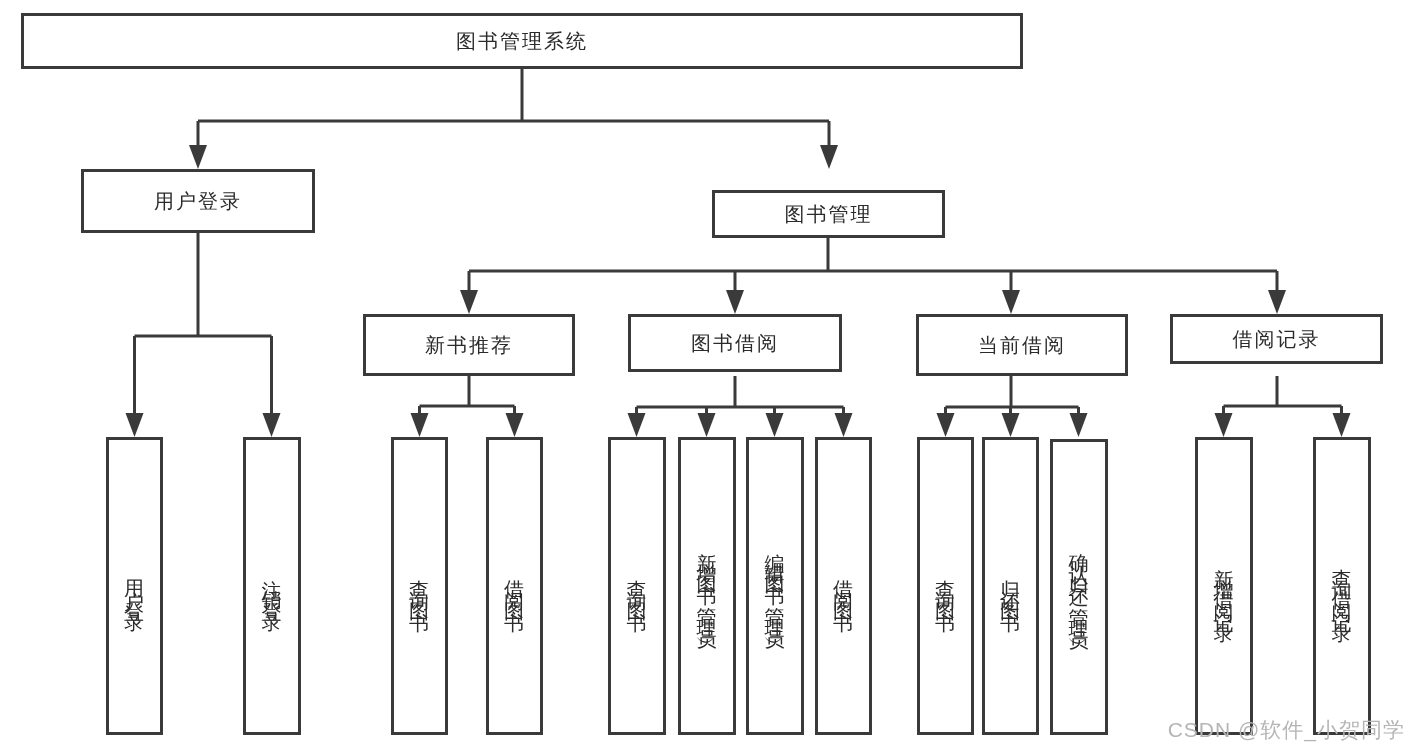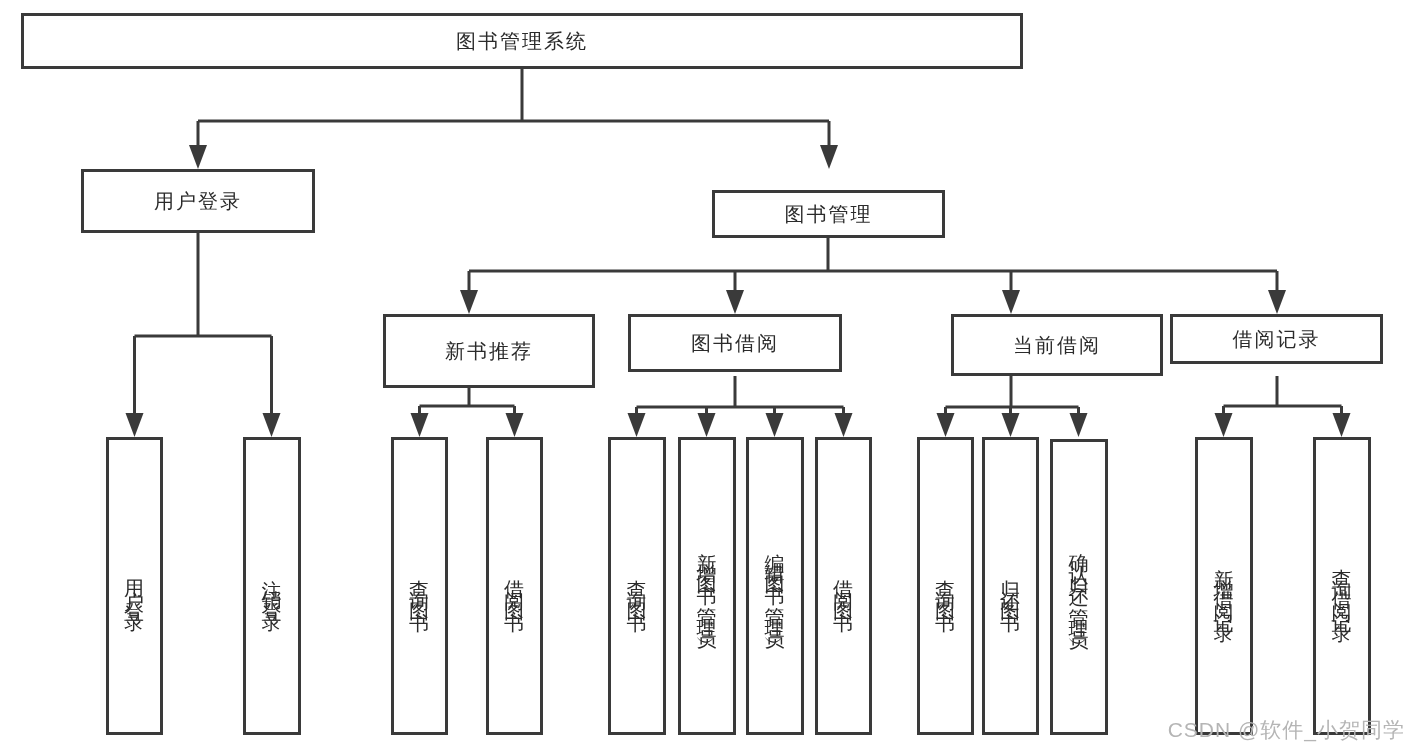--- a/index.html
+++ b/index.html
@@ -96,23 +96,23 @@
     <path d="M1277 376 V406 M1223.5 406 H1341.5 M1223.5 406 V415 M1341.5 406 V415"></path>
     <polygon points="1214.5,413 1232.5,413 1223.5,437"></polygon>
     <polygon points="1332.5,413 1350.5,413 1341.5,437"></polygon>
   </svg>
 
   <div class="node" style="left:21px; top:13px; width:1002px; height:56px;">图书管理系统</div>
 
   <div class="node" style="left:81px; top:169px; width:234px; height:64px;">用户登录</div>
   <div class="node" style="left:712px; top:169px; width:233px; height:48px;margin-top:21px;">图书管理</div>
 
-  <div class="node" style="left:363px; top:314px; width:212px; height:74px;margin-left:20px;">新书推荐</div>
+  <div class="node" style="left:363px; top:314px; width:212px; height:62px;">新书推荐</div>
   <div class="node" style="left:628px; top:314px; width:214px; height:58px;">图书借阅</div>
-  <div class="node" style="left:951px; top:314px; width:212px; height:62px;">当前借阅</div>
+  <div class="node" style="left:916px; top:314px; width:212px; height:62px;">当前借阅</div>
   <div class="node" style="left:1170px; top:314px; width:213px; height:50px;">借阅记录</div>
 
   <div class="node leaf" style="left:106px; top:437px; width:57px; height:298px;">
     <span>用户登录</span>
   </div>
   <div class="node leaf" style="left:243px; top:437px; width:58px; height:298px;">
     <span>注销登录</span>
   </div>
 
   <div class="node leaf" style="left:391px; top:437px; width:57px; height:298px;">

